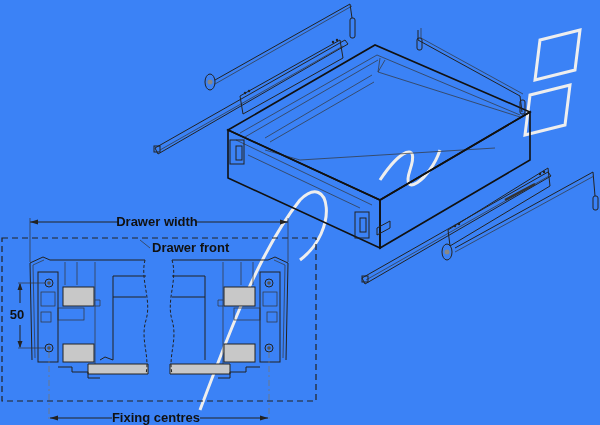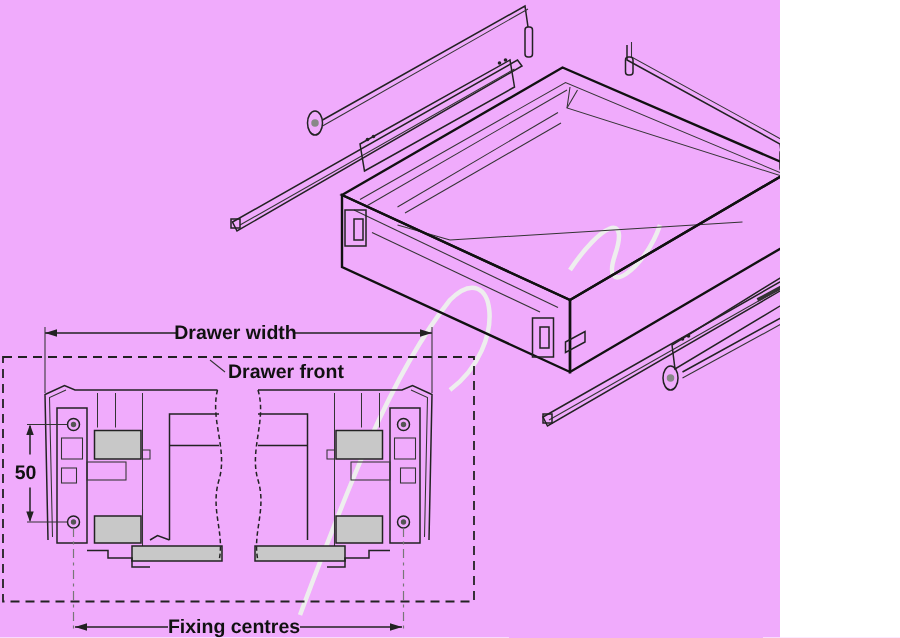--- a/index.html
+++ b/index.html
@@ -1,16 +1,16 @@
 <!DOCTYPE html>
 <html><head>
 <meta charset="utf-8">
 <style>
   html,body{margin:0;padding:0;background:#ffffff;}
-  #stage{position:relative;width:520px;height:425px;overflow:hidden;background:#f0abfc;font-family:"Liberation Sans",sans-serif;}
+  #stage{position:relative;width:600px;height:425px;overflow:hidden;background:#3b82f6;font-family:"Liberation Sans",sans-serif;}
   svg{position:absolute;left:0;top:0;}
   .lbl{font-family:"Liberation Sans",sans-serif;font-weight:bold;font-size:13px;fill:#111;}
   .ln{stroke:#222;stroke-width:1;fill:none;}
   .lnt{stroke:#333;stroke-width:0.7;fill:none;}
   .thk{stroke:#111;stroke-width:1.6;fill:none;}
   .dash{stroke:#222;stroke-width:1.2;fill:none;stroke-dasharray:6,4;}
   .dimdash{stroke:#777;stroke-width:0.8;fill:none;stroke-dasharray:6,3,2,3;}
   .grey{fill:#c8c8c8;stroke:#222;stroke-width:1;}
   .wm{fill:none;stroke:#eeeeee;stroke-width:3;}
 </style>

